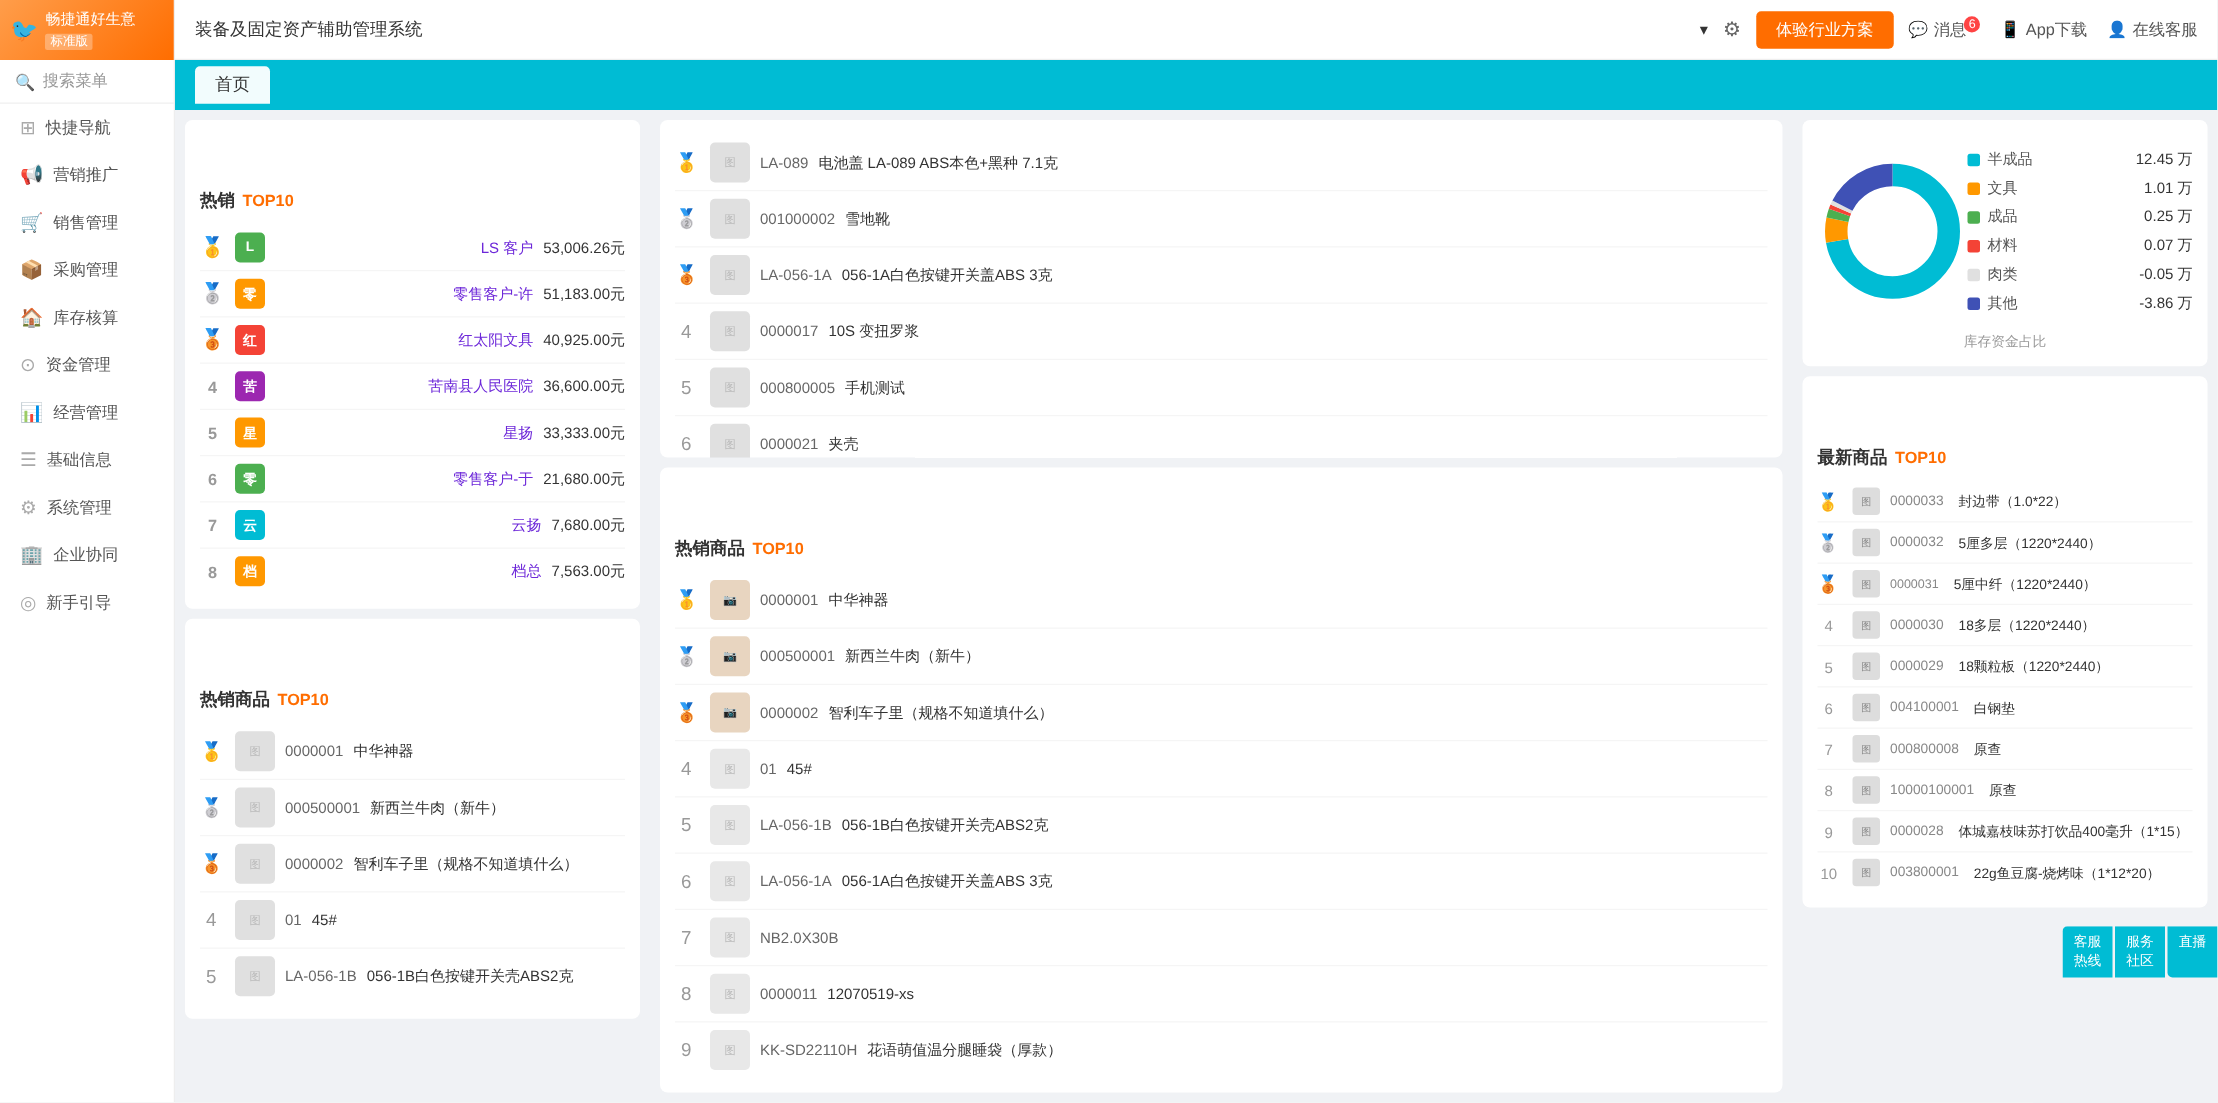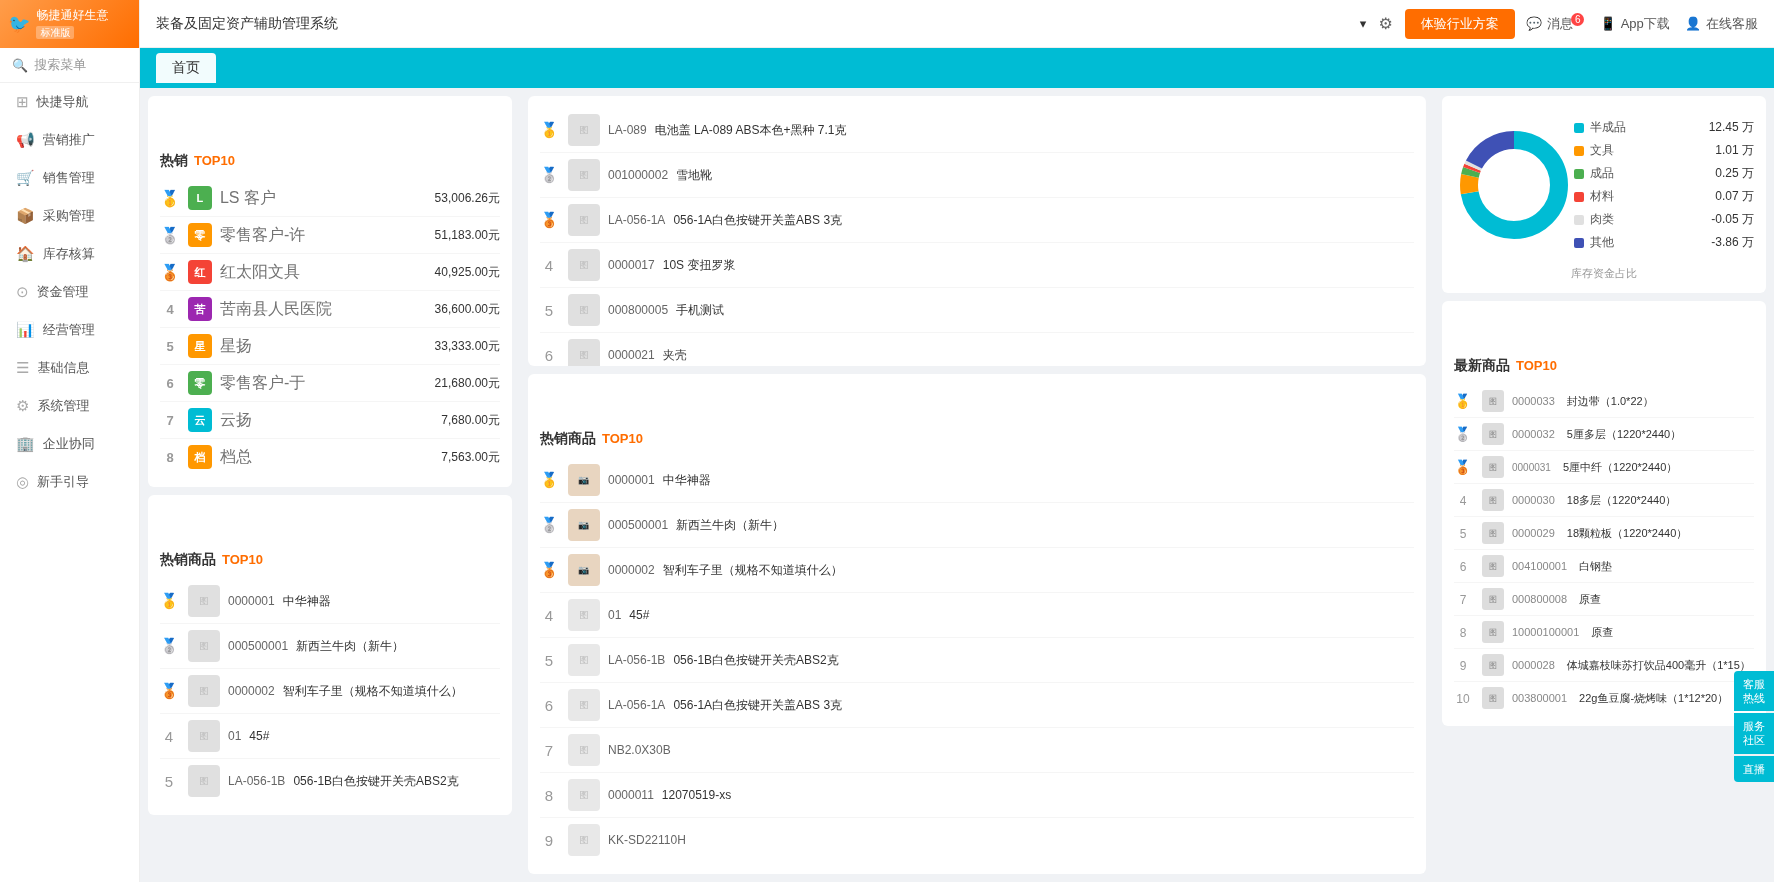--- a/index.html
+++ b/index.html
@@ -214,21 +214,21 @@
       height: 24px;
       border-radius: 4px;
       display: flex;
       align-items: center;
       justify-content: center;
       font-size: 11px;
       color: #fff;
       font-weight: bold;
       flex-shrink: 0;
     }
-    .rank-name { flex: 1; color: #737373; font-size: 16px; }
+    .rank-name { flex: 1; color: #6d28d9; font-size: 12px; text-align: right; }
     .rank-amount { color: #333; font-size: 12px; font-weight: 500; }
 
     
     .hot-product-item {
       display: flex;
       align-items: center;
       padding: 6px 0;
       gap: 8px;
       border-bottom: 1px solid #f5f5f5;
     }
@@ -311,21 +311,20 @@
       font-size: 9px;
       color: #888;
     }
 
     
     .float-service {
       position: fixed;
       right: 0;
       bottom: 100px;
       display: flex;
-      flex-direction: column;
       gap: 2px;
     }
     .float-btn {
       background: #00bcd4;
       color: #fff;
       width: 40px;
       padding: 6px 4px;
       text-align: center;
       font-size: 11px;
       cursor: pointer;
@@ -676,20 +675,21 @@
               </div>
     <span class="product-code">0000011</span>
     <span class="product-name">12070519-xs</span>
             </div>
             <div class="hot-product-item">
               <span style="font-size:15px;width:20px;"><span style="color:#999;width:18px;display:inline-block;text-align:center;">9</span></span>
     <div class="product-thumb" style="background:#e8e8e8;">
                 <span style="font-size:9px;color:#bbb">图</span>
               </div>
     <span class="product-code">KK-SD22110H</span>
+    <span class="product-name">花语萌值温分腿睡袋（厚款）</span>
             </div>
           </div>
       </div>
     </div>
 
     <div class="content-right">
 
       <div class="card">
         <div class="donut-container">
           <svg class="donut-svg" width="120" height="120" viewBox="0 0 120 120">

